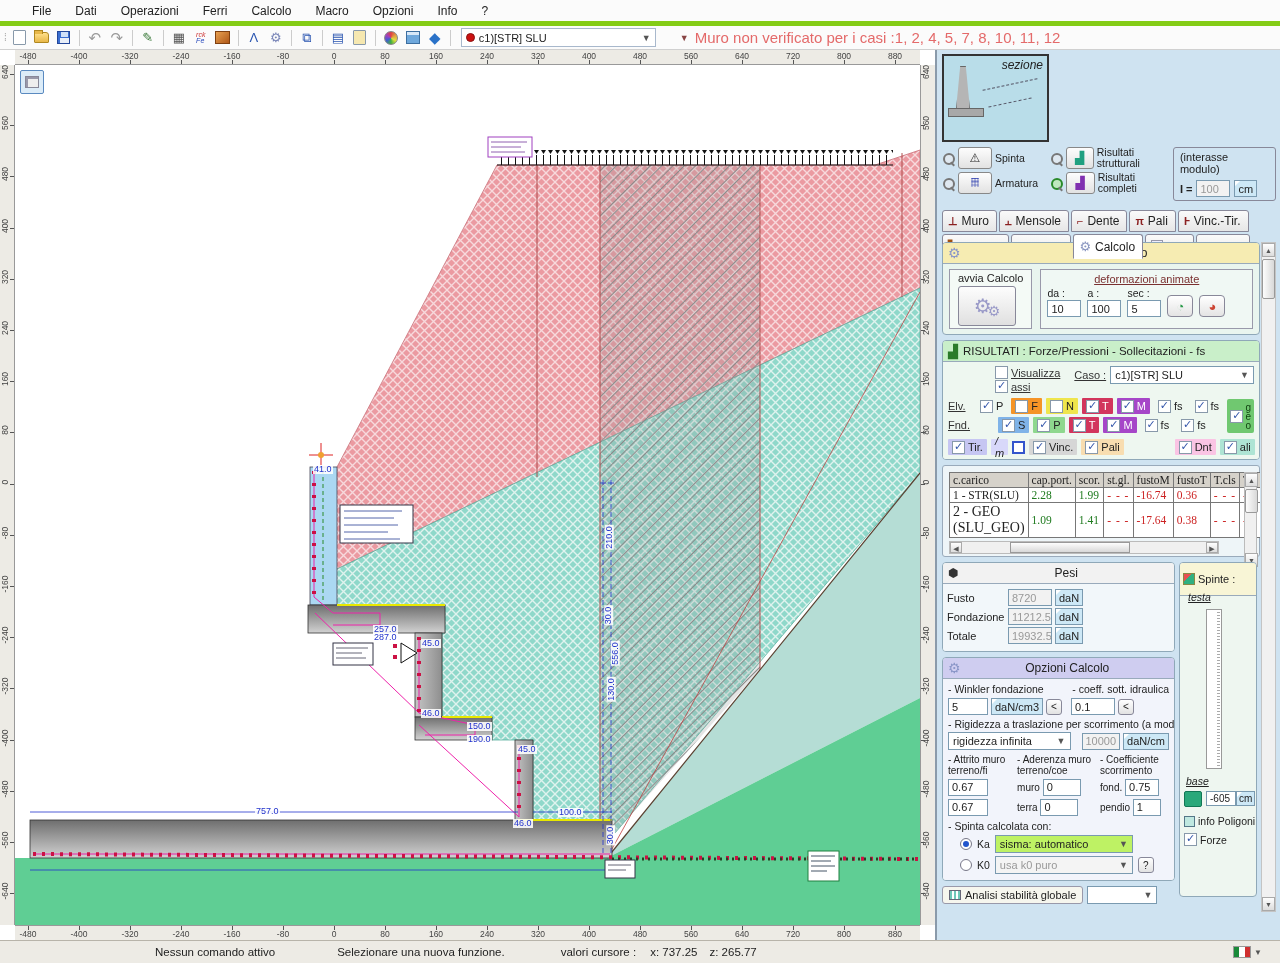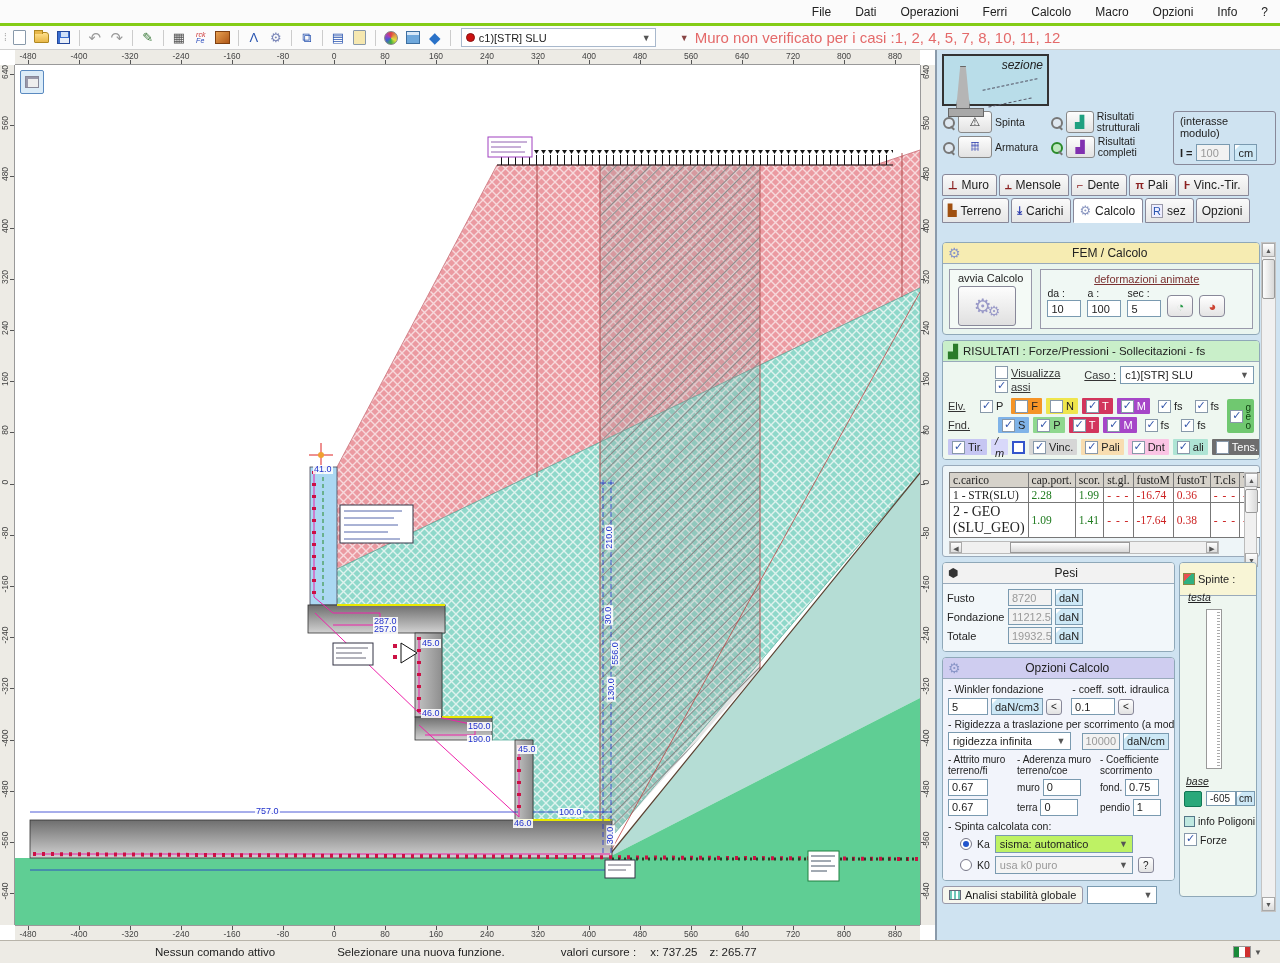--- a/index.html
+++ b/index.html
@@ -1,20 +1,20 @@
 <!DOCTYPE html>
 <html><head>
 <meta charset="utf-8">
 <style>
 * { box-sizing: border-box; }
 body { margin:0; font-family:"Liberation Sans", sans-serif; font-size:12px; color:#222; background:#888; }
 .app { position:relative; width:1280px; height:963px; background:#fff; overflow:hidden; }
 
 
-.menubar { height:26px; display:flex; align-items:center; background:#fbfbfb; border-bottom:3px solid #84cc16; padding-left:12px;justify-content:flex-end; }
+.menubar { height:26px; display:flex; align-items:center; background:#fbfbfb; border-bottom:5px solid #84cc16; padding-left:20px; }
 .menubar .mi { padding:3px 12px; cursor:default; }
 
 
 .toolbar { height:24px; display:flex; align-items:center; background:#fbfbfb; border-bottom:1px solid #d0d0d0; padding-left:4px; }
 .grip { color:#aaa; font-size:10px; letter-spacing:-2px; margin-right:4px; }
 .ticon { width:22px; height:19px; display:flex; align-items:center; justify-content:center; font-size:13px; line-height:1; cursor:default; }
 .tsep { width:1px; height:16px; background:#ccc; margin:0 4px; }
 .ic-page { width:13px; height:15px; background:#fff; border:1px solid #8899aa; border-radius:1px; }
 .ic-folder { width:15px; height:11px; background:linear-gradient(#ffe08a,#e8b84a); border:1px solid #b08820; border-radius:1px 3px 1px 1px; position:relative; }
 .ic-folder::before { content:""; position:absolute; left:-1px; top:-3px; width:7px; height:3px; background:#e8b84a; border:1px solid #b08820; border-bottom:none; }
@@ -54,21 +54,21 @@
 .canvas { position:absolute; left:15px; top:15px; width:905px; height:860px; background:#fff; overflow:hidden; }
 .canvas svg { position:absolute; left:0; top:0; }
 .dim { position:absolute; color:#2233cc; background:rgba(255,255,255,.88); font-size:9px; line-height:9px; padding:0 1px; white-space:nowrap; }
 .dim.rot { transform:rotate(-90deg); transform-origin:center; }
 .canvas-tool { position:absolute; left:5px; top:5px; width:24px; height:24px; background:#dcecf8; border:1px solid #5a8ac0; border-radius:2px; display:flex; align-items:center; justify-content:center; }
 .canvas-tool .gl { width:14px; height:12px; background:#eee; border:1px solid #889; box-shadow:inset 2px 2px 0 #99a; }
 
 
 .rightpanel { position:relative; width:345px; background:#cfe3f1; border-left:2px solid #8a9aaa; padding:4px 4px 0 5px; flex:none; }
 .previews { display:flex; gap:5px; }
-.pcard { position:relative; width:107px; height:52px; background:#fff; border:1px solid #777;padding-left:36px; }
+.pcard { position:relative; width:107px; height:88px; background:#fff; border:1px solid #777;padding-left:36px; }
 .pcard.active { background:#b9dde9; border:2px solid #333; }
 .plabel { position:absolute; top:2px; right:4px; font-style:italic; font-size:12px; color:#222; }
 .sk-wall { position:absolute; left:12px; top:10px; width:14px; height:44px; background:#b5b5b5; border:1px solid #666; clip-path:polygon(30% 0,70% 0,100% 100%,0 100%); }
 .sk-foot { position:absolute; left:4px; top:52px; width:36px; height:9px; background:#a8a8a8; border:1px solid #666; }
 .sk-dash { position:absolute; border-top:1px dashed #556; transform:rotate(-12deg); }
 .sk-bar { position:absolute; top:6px; bottom:6px; background:#b0b0b0; border:1px solid #666; }
 .sk-hatch { position:absolute; inset:4px 4px 10px 4px; background:repeating-linear-gradient(45deg,#c8c8c8 0 3px,#e2e2e2 3px 6px); border:1px solid #888; }
 .sk-base { position:absolute; left:4px; bottom:3px; right:4px; height:6px; background:#888; }
 .viewrows { display:flex; margin-top:5px; gap:2px; }
 .vcol { display:flex; flex-direction:column; gap:3px; }
@@ -118,21 +118,21 @@
 .gearsbtn .g2 { font-size:14px; margin-left:-4px; margin-top:10px; }
 .deform { flex:1; border:1px solid #99a; background:#f0f8f4; padding:3px 6px; font-size:11px; }
 .deform .dtitle { color:#7a3030; text-decoration:underline; text-align:center; }
 .deform .drow { display:flex; gap:6px; margin-top:2px; font-size:10.5px; align-items:flex-end; }
 .deform .fld { display:flex; flex-direction:column; gap:1px; }
 .deform .inp { width:34px; }
 .clockbtn { width:26px; height:22px; border:1px solid #889; border-radius:4px; background:linear-gradient(#fff,#e4e4e4); display:flex; align-items:center; justify-content:center; font-size:13px; }
 
 
 .risbody { padding:4px 5px; background:#eef7f0; font-size:11px; }
-.risrow1 { display:flex; align-items:flex-start; gap:22px;padding-left:47px; }
+.risrow1 { display:flex; align-items:flex-start; gap:12px;padding-left:47px; }
 .linklab { text-decoration:underline; color:#333; }
 .casowrap { display:flex; align-items:center; gap:4px; margin-left:2px; }
 .combo { display:flex; align-items:center; border:1px solid #7a9ab0; background:#fff; height:18px; padding:0 4px; font-size:11px; }
 .combo .combo-arrow { margin-left:auto; }
 .cb { width:13px; height:13px; border:1px solid #8899aa; background:#fff; display:inline-flex; align-items:center; justify-content:center; font-size:11px; color:#3355aa; flex:none; }
 .cb.on::before { content:"✓"; margin-top:-2px; }
 .cb.bluebrd { border:2px solid #3355cc; }
 .chip { height:16px; padding:0 4px; display:inline-flex; align-items:center; gap:3px; font-size:11px; border-radius:1px; }
 .elvgrid { display:flex; gap:4px; margin-top:5px; align-items:center; }
 .fndgrid { display:flex; gap:4px; margin-top:3px; align-items:center; } 
@@ -142,21 +142,21 @@
 .c-purple { background:#a646c8; color:#fff; }
 .c-blue { background:#7fb3e8; }
 .c-green { background:#8ed88e; }
 .c-geo { background:#70c870; color:#114411; padding:1px 3px; font-size:10px; line-height:10px; border-radius:2px; display:flex; align-items:center; gap:2px; }
 .geotxt { display:flex; flex-direction:column; line-height:9px; }
 .lastrow { display:flex; gap:4px; margin-top:6px; align-items:center; }
 .c-tir { background:#c6c6f2; }
 .c-perm { background:#d8d8fa; font-style:italic; }
 .c-vinc { background:#d6d6d6; }
 .c-pali { background:#f8ddb0; }
-.c-dnt { background:#fac4e4; }
+.c-dnt { background:#fac4e4;margin-left:47px; }
 .c-ali { background:#aee4d4; }
 .c-tens { background:#6e6e6e; color:#fff; }
 
 
 .tabwrap { background:#eef5f8; border:1px solid #9ab; border-radius:3px; padding:6px 4px 2px 6px; margin-bottom:5px; position:relative; }
 .rtab { border-collapse:collapse; font-family:"Liberation Serif", serif; font-size:11.5px; background:#fff; }
 .rtab th, .rtab td { border:1px solid #777; padding:1px 3px; text-align:left; white-space:nowrap; overflow:hidden; }
 .rtab th { background:#d6d2ca; font-weight:normal; }
 .vgreen { color:#1e7a1e; } .vred { color:#cc2222; } .vdash { color:#cc2222; letter-spacing:1px; }
 .hscroll { margin-top:3px; height:13px; background:#f0f0f0; border:1px solid #bbb; position:relative; width:270px; }
@@ -542,21 +542,21 @@
             <path d="M796,791 h24 M796,796 h20 M796,801 h24 M796,806 h16" stroke="#456" stroke-width="1"></path>
           </g>
           <g>
             <polygon points="386,578 386,598 402,588" fill="#fff" stroke="#111" stroke-width="1"></polygon>
             <rect x="378" y="579" width="4" height="4" fill="#cc1144"></rect>
             <rect x="378" y="590" width="4" height="4" fill="#cc1144"></rect>
           </g>
         </svg>
         <div id="dims">
             <span class="dim" style="left: 298px; top: 400px;">41.0</span>
-            <span class="dim" style="left: 358px; top: 552px;">287.0</span>
+            <span class="dim" style="left: 358px; top: 568px;">287.0</span>
             <span class="dim" style="left: 358px; top: 560px;">257.0</span>
             <span class="dim" style="left: 406px; top: 574px;">45.0</span>
             <span class="dim" style="left: 406px; top: 644px;">46.0</span>
             <span class="dim" style="left: 452px; top: 657px;">150.0</span>
             <span class="dim" style="left: 452px; top: 670px;">190.0</span>
             <span class="dim" style="left: 502px; top: 680px;">45.0</span>
             <span class="dim" style="left: 240px; top: 742px;">757.0</span>
             <span class="dim" style="left: 543px; top: 743px;">100.0</span>
             <span class="dim" style="left: 498px; top: 754px;">46.0</span>
             <span class="dim rot" style="left: 582px; top: 468px;">210.0</span>

